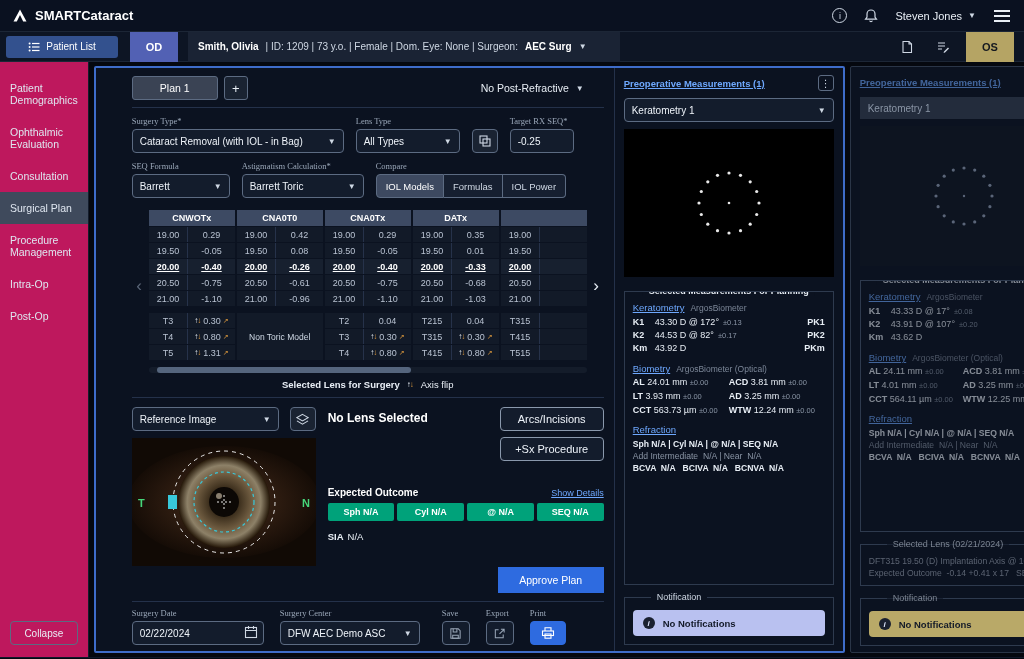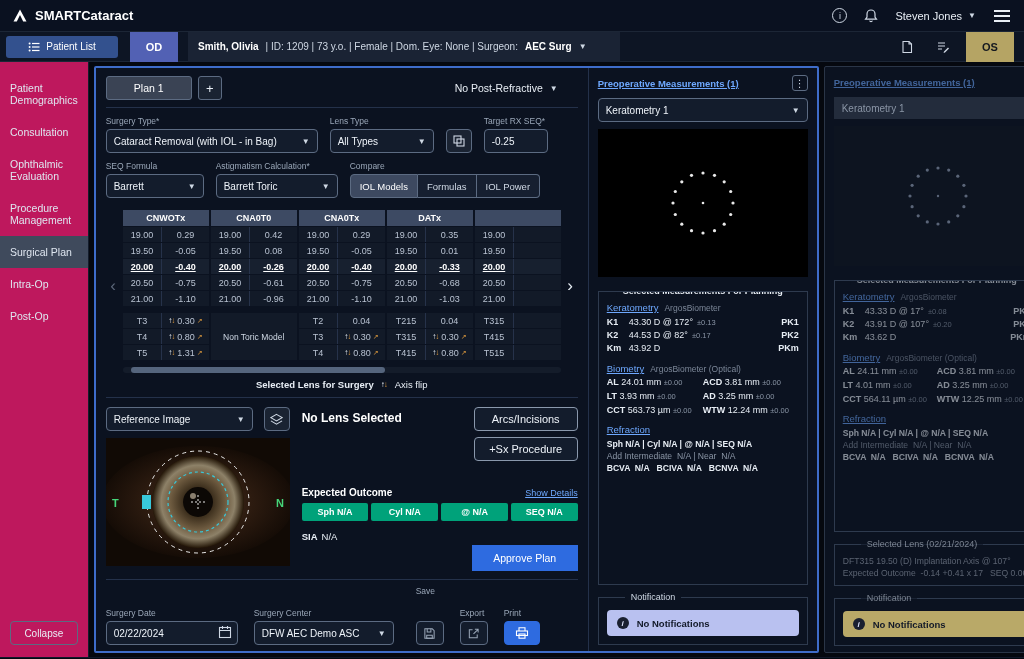--- a/index.html
+++ b/index.html
@@ -36,34 +36,34 @@
   .icon-btn{width:26px;height:22px;background:transparent;border:none;display:flex;align-items:center;justify-content:center;color:#cfd8e4;}
 
   
   .app{display:flex;height:595px;}
   .sidebar{width:122px;background:#be185d;display:flex;flex-direction:column;padding-top:10px;position:relative;border-right:1px solid #141d2c;}
   .side-item{padding:10px 10px;color:#dfe6f0;font-size:10.5px;cursor:pointer;line-height:12px;}
   .side-item.active{background:#3f4a5c;}
   .collapse-btn{position:absolute;bottom:12px;left:10px;right:10px;height:24px;border:1px solid #5c6b82;border-radius:4px;background:transparent;color:#e8eef5;font-size:10px;}
   .main{flex:1;display:flex;padding:4px 5px;gap:5px;}
   .od-wrap{flex:1;display:flex;border:2px solid var(--accent-border);background:#0b1220;border-radius:2px;overflow:hidden;}
-  .plan-panel{flex:1;padding:8px 10px 6px;display:flex;flex-direction:column;border-right:1px solid #24314a;min-width:0;}
+  .plan-panel{flex:1;padding:8px 10px 6px;display:flex;flex-direction:column;border-right:1px solid #24314a;min-width:0;margin-left:26px;}
   .preop-panel{width:228px;padding:6px 9px;display:flex;flex-direction:column;}
   .os-panel{width:226px;border:1px solid #2a3547;background:#0b1220;border-radius:2px;padding:6px 9px;display:flex;flex-direction:column;overflow:hidden;}
 
   
   .plan-tabs{display:flex;align-items:center;gap:6px;border-bottom:1px solid #24314a;padding-bottom:7px;}
   .plan-tab{width:86px;height:24px;background:#3a4354;border:1px solid #5c6b82;border-radius:3px;color:#fff;font-size:10.5px;}
   .add-tab{width:24px;height:24px;background:#1a2332;border:1px solid #5c6b82;border-radius:3px;color:#e8eef5;font-size:13px;}
   .post-refractive{margin-left:auto;margin-right:20px;display:flex;align-items:center;gap:7px;color:#e8eef5;font-size:10.5px;cursor:pointer;}
 
   
   .form-row{display:flex;gap:12px;margin-top:8px;align-items:flex-end;}
   .fgroup{display:flex;flex-direction:column;}
-  .flabel{font-size:8.5px;color:#9aa7b8;margin-bottom:3px;}
+  .flabel{font-size:8.5px;color:#9aa7b8;margin-bottom:3px;font-family:Liberation Serif, serif;}
   .select,.tinput{height:24px;background:#131c2c;border:1px solid #5c6b82;border-radius:4px;display:flex;align-items:center;justify-content:space-between;padding:0 7px;color:#eef3f9;font-size:10px;gap:6px;white-space:nowrap;}
   .tinput{color:#eef3f9;}
   input.tinput{display:block;width:64px;}
   .mini-btn{width:26px;height:24px;background:#1a2332;border:1px solid #5c6b82;border-radius:4px;display:flex;align-items:center;justify-content:center;color:#cfd8e4;}
   .seg{display:flex;}
   .seg .seg-btn{height:24px;padding:0 9px;background:#161f30;border:1px solid #5c6b82;border-left-width:0;color:#cfd8e4;font-size:9.5px;}
   .seg .seg-btn:first-child{border-left-width:1px;border-radius:4px 0 0 4px;}
   .seg .seg-btn:last-child{border-radius:0 4px 4px 0;}
   .seg .seg-btn.active{background:#3d4960;color:#fff;}
 
@@ -217,24 +217,24 @@
     </svg>
   </button>
   <button class="eye-tab os">OS</button>
 </div>
 
 <div class="app">
 
   <aside class="sidebar">
     <nav>
         <div class="side-item">Patient Demographics</div>
+        <div class="side-item">Ophthalmic Evaluation</div>
         <div class="side-item">Consultation</div>
-        <div class="side-item">Ophthalmic Evaluation</div>
+        <div class="side-item active">Surgical Plan</div>
         <div class="side-item">Procedure Management</div>
-        <div class="side-item active">Surgical Plan</div>
         <div class="side-item">Intra-Op</div>
         <div class="side-item">Post-Op</div>
       </nav>
     <button class="collapse-btn">Collapse</button>
   </aside>
 
   <div class="main">
 
     <div class="od-wrap">
 
@@ -625,21 +625,21 @@
               </svg>
             </div>
           </div>
           <div class="fgroup" style="width:140px;">
             <span class="flabel">Surgery Center</span>
             <div class="select">
               <span>DFW AEC Demo ASC</span>
               <span class="caret">▼</span>
             </div>
           </div>
-          <div class="fgroup" style="margin-left:6px;gap:22px;">
+          <div class="fgroup" style="margin-left:6px;">
             <span class="flabel">Save</span>
             <button class="pb-icon-btn">
               <svg width="13" height="13" viewBox="0 0 14 14">
                 <path d="M2 2h8l2 2v8H2z" fill="none" stroke="#9aa7b8" stroke-width="1.1"></path>
                 <path d="M4.5 2v3.5h4V2M4 9h6v3H4z" fill="none" stroke="#9aa7b8" stroke-width="1.1"></path>
               </svg>
             </button>
           </div>
           <div class="fgroup">
             <span class="flabel">Export</span>

